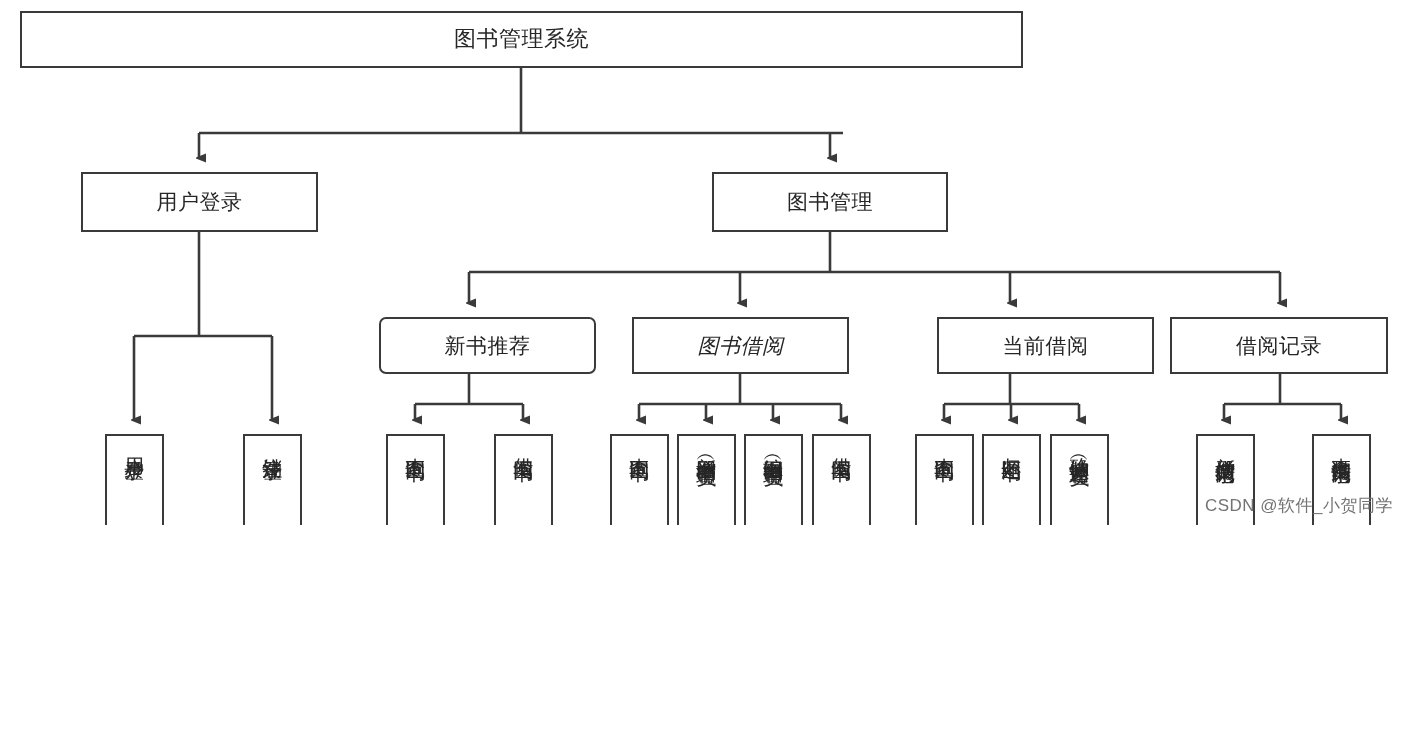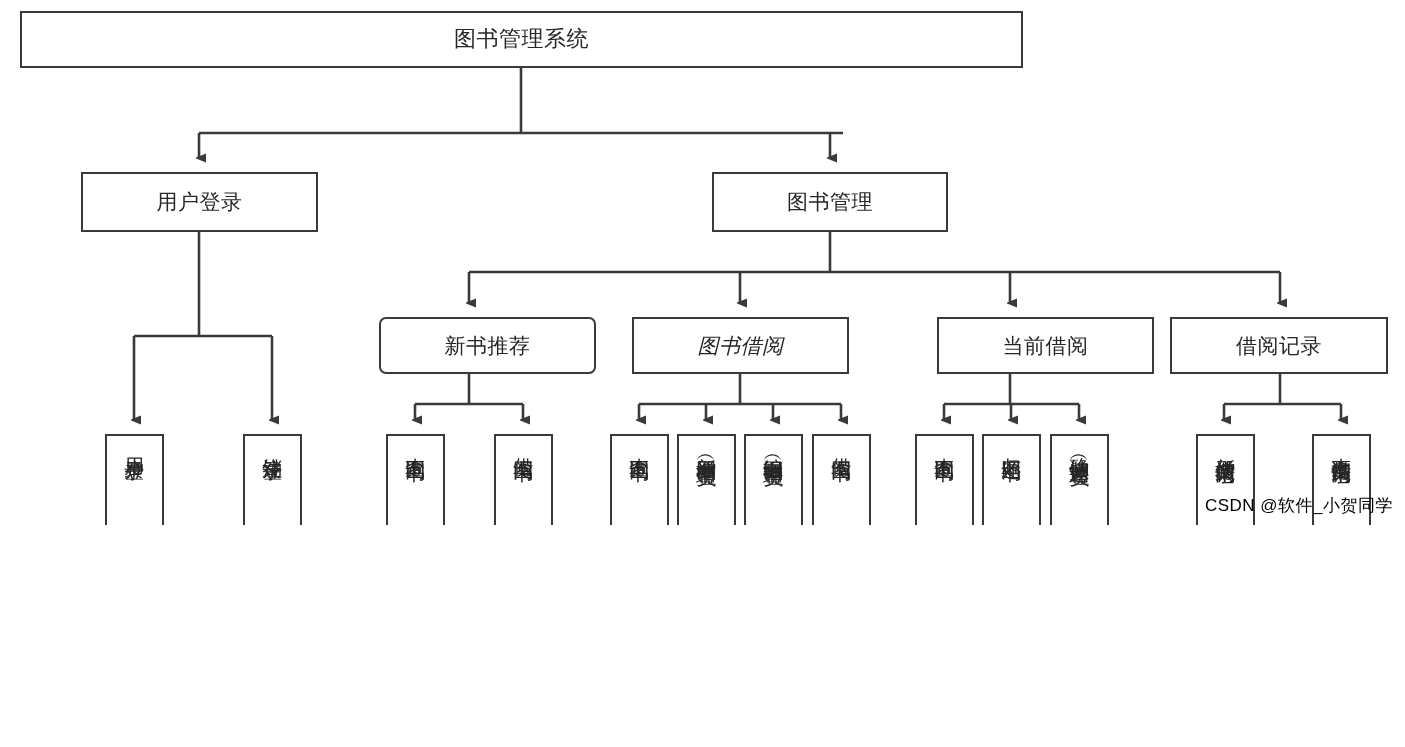--- a/index.html
+++ b/index.html
@@ -60,21 +60,21 @@
     top: 0;
     width: 1405px;
     height: 747px;
     pointer-events: none;
   }
   #watermark {
     position: absolute;
     right: 12px;
     bottom: 8px;
     font-size: 17px;
-    color: #000000;
+    color: #737373;
     letter-spacing: 0.5px;
     white-space: nowrap;
   }
 </style>
 </head>
 <body>
 
 <div id="canvas">
 
   <svg id="edges" viewBox="0 0 1405 747" xmlns="http://www.w3.org/2000/svg">

